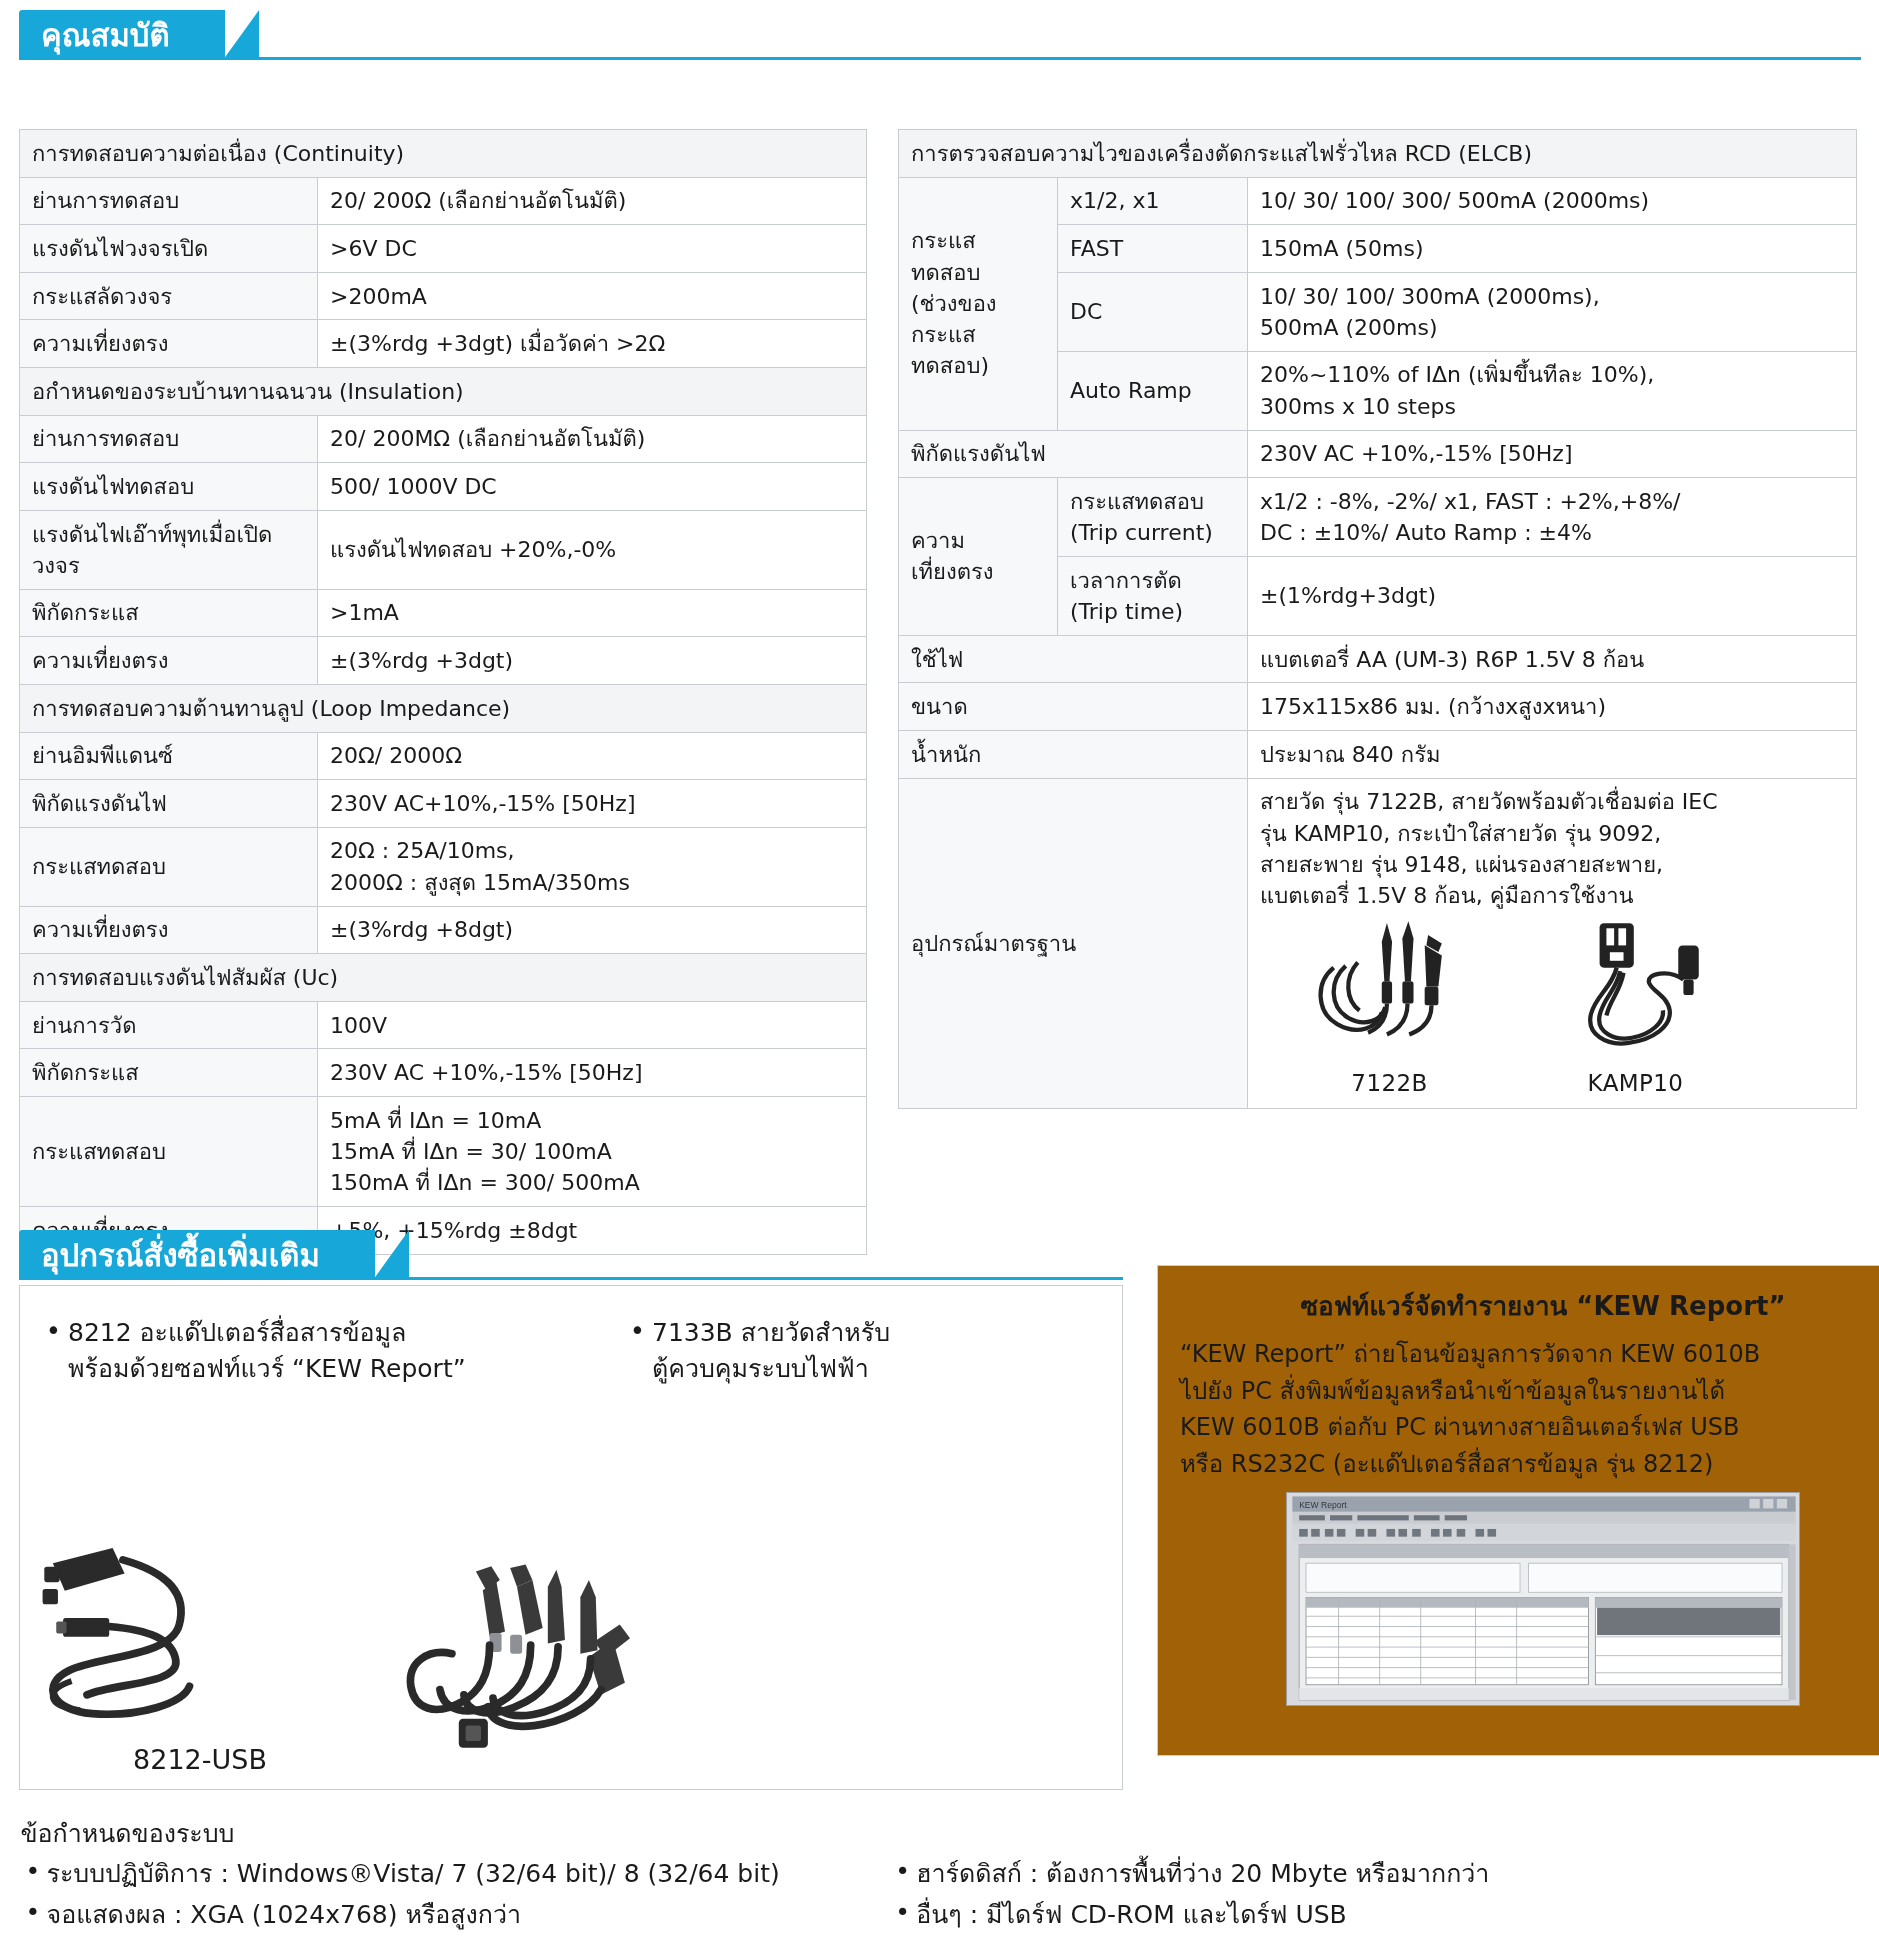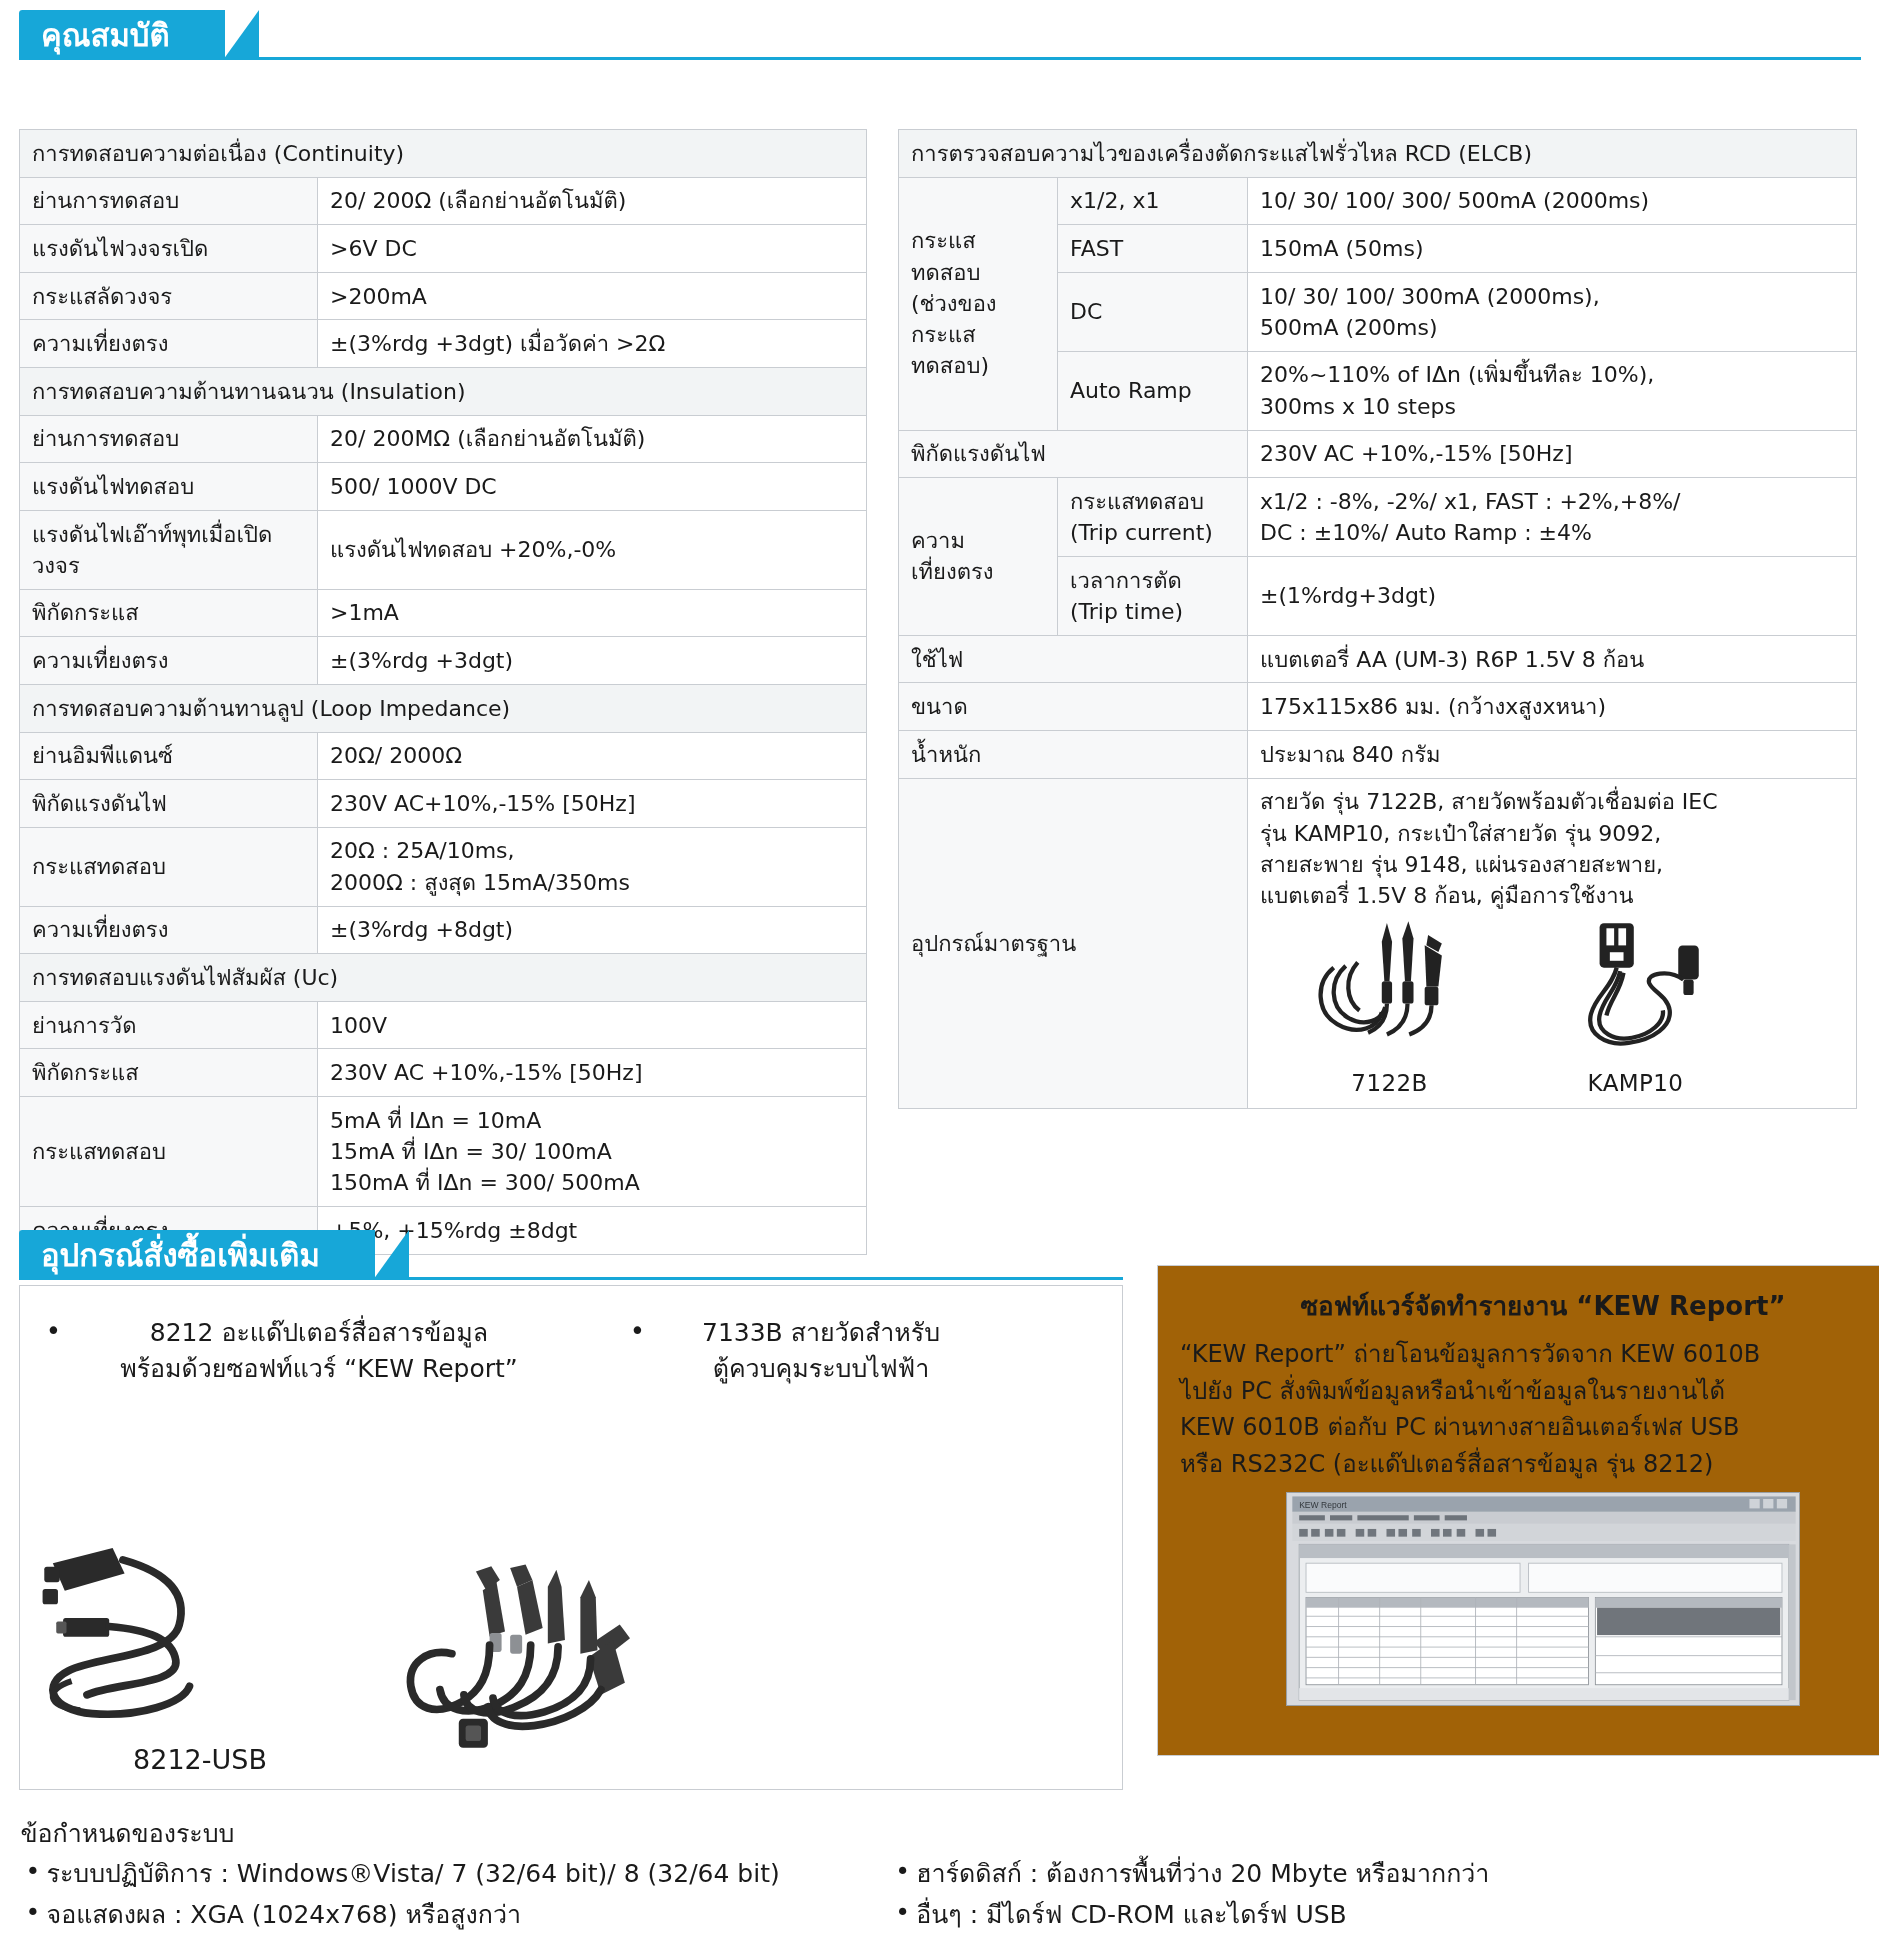--- a/index.html
+++ b/index.html
@@ -121,21 +121,21 @@
     background: #fff;
     height: 505px;
     margin-top: 5.1px;
     position: relative;
     padding: 29px 19px 0 19px;
   }
   .bullets {
     display: flex;
     gap: 26px;
   }
-  .bullet-col { font-size: 25px; line-height: 1.45; text-align: center; }
+  .bullet-col { font-size: 25px; line-height: 1.45; }
   .bullet-col.c1 { width: 531px; }
   .bullet-col.c2 { width: 394px; padding-left: 27px;}
   .bullet-li {
     position: relative;
     padding-left: 29px;
   }
   .bullet-li::before {
     content: "•";
     position: absolute;
     left: 6.8px; top: -1.7px;
@@ -232,21 +232,21 @@
         <tr>
           <td class="lbl">กระแสลัดวงจร</td>
           <td class="val">&gt;200mA</td>
         </tr>
         <tr>
           <td class="lbl">ความเที่ยงตรง</td>
           <td class="val">±(3%rdg +3dgt)  เมื่อวัดค่า &gt;2Ω</td>
         </tr>
 
         <tr>
-          <td class="grouphdr" colspan="2">การทดสอบความต้านทานฉนวน (Insulation)</td>
+          <td class="grouphdr" colspan="2">อกำหนดของระบบ้านทานฉนวน (Insulation)</td>
         </tr>
         <tr>
           <td class="lbl">ย่านการทดสอบ</td>
           <td class="val">20/ 200MΩ (เลือกย่านอัตโนมัติ)</td>
         </tr>
         <tr>
           <td class="lbl">แรงดันไฟทดสอบ</td>
           <td class="val">500/ 1000V DC</td>
         </tr>
         <tr>

